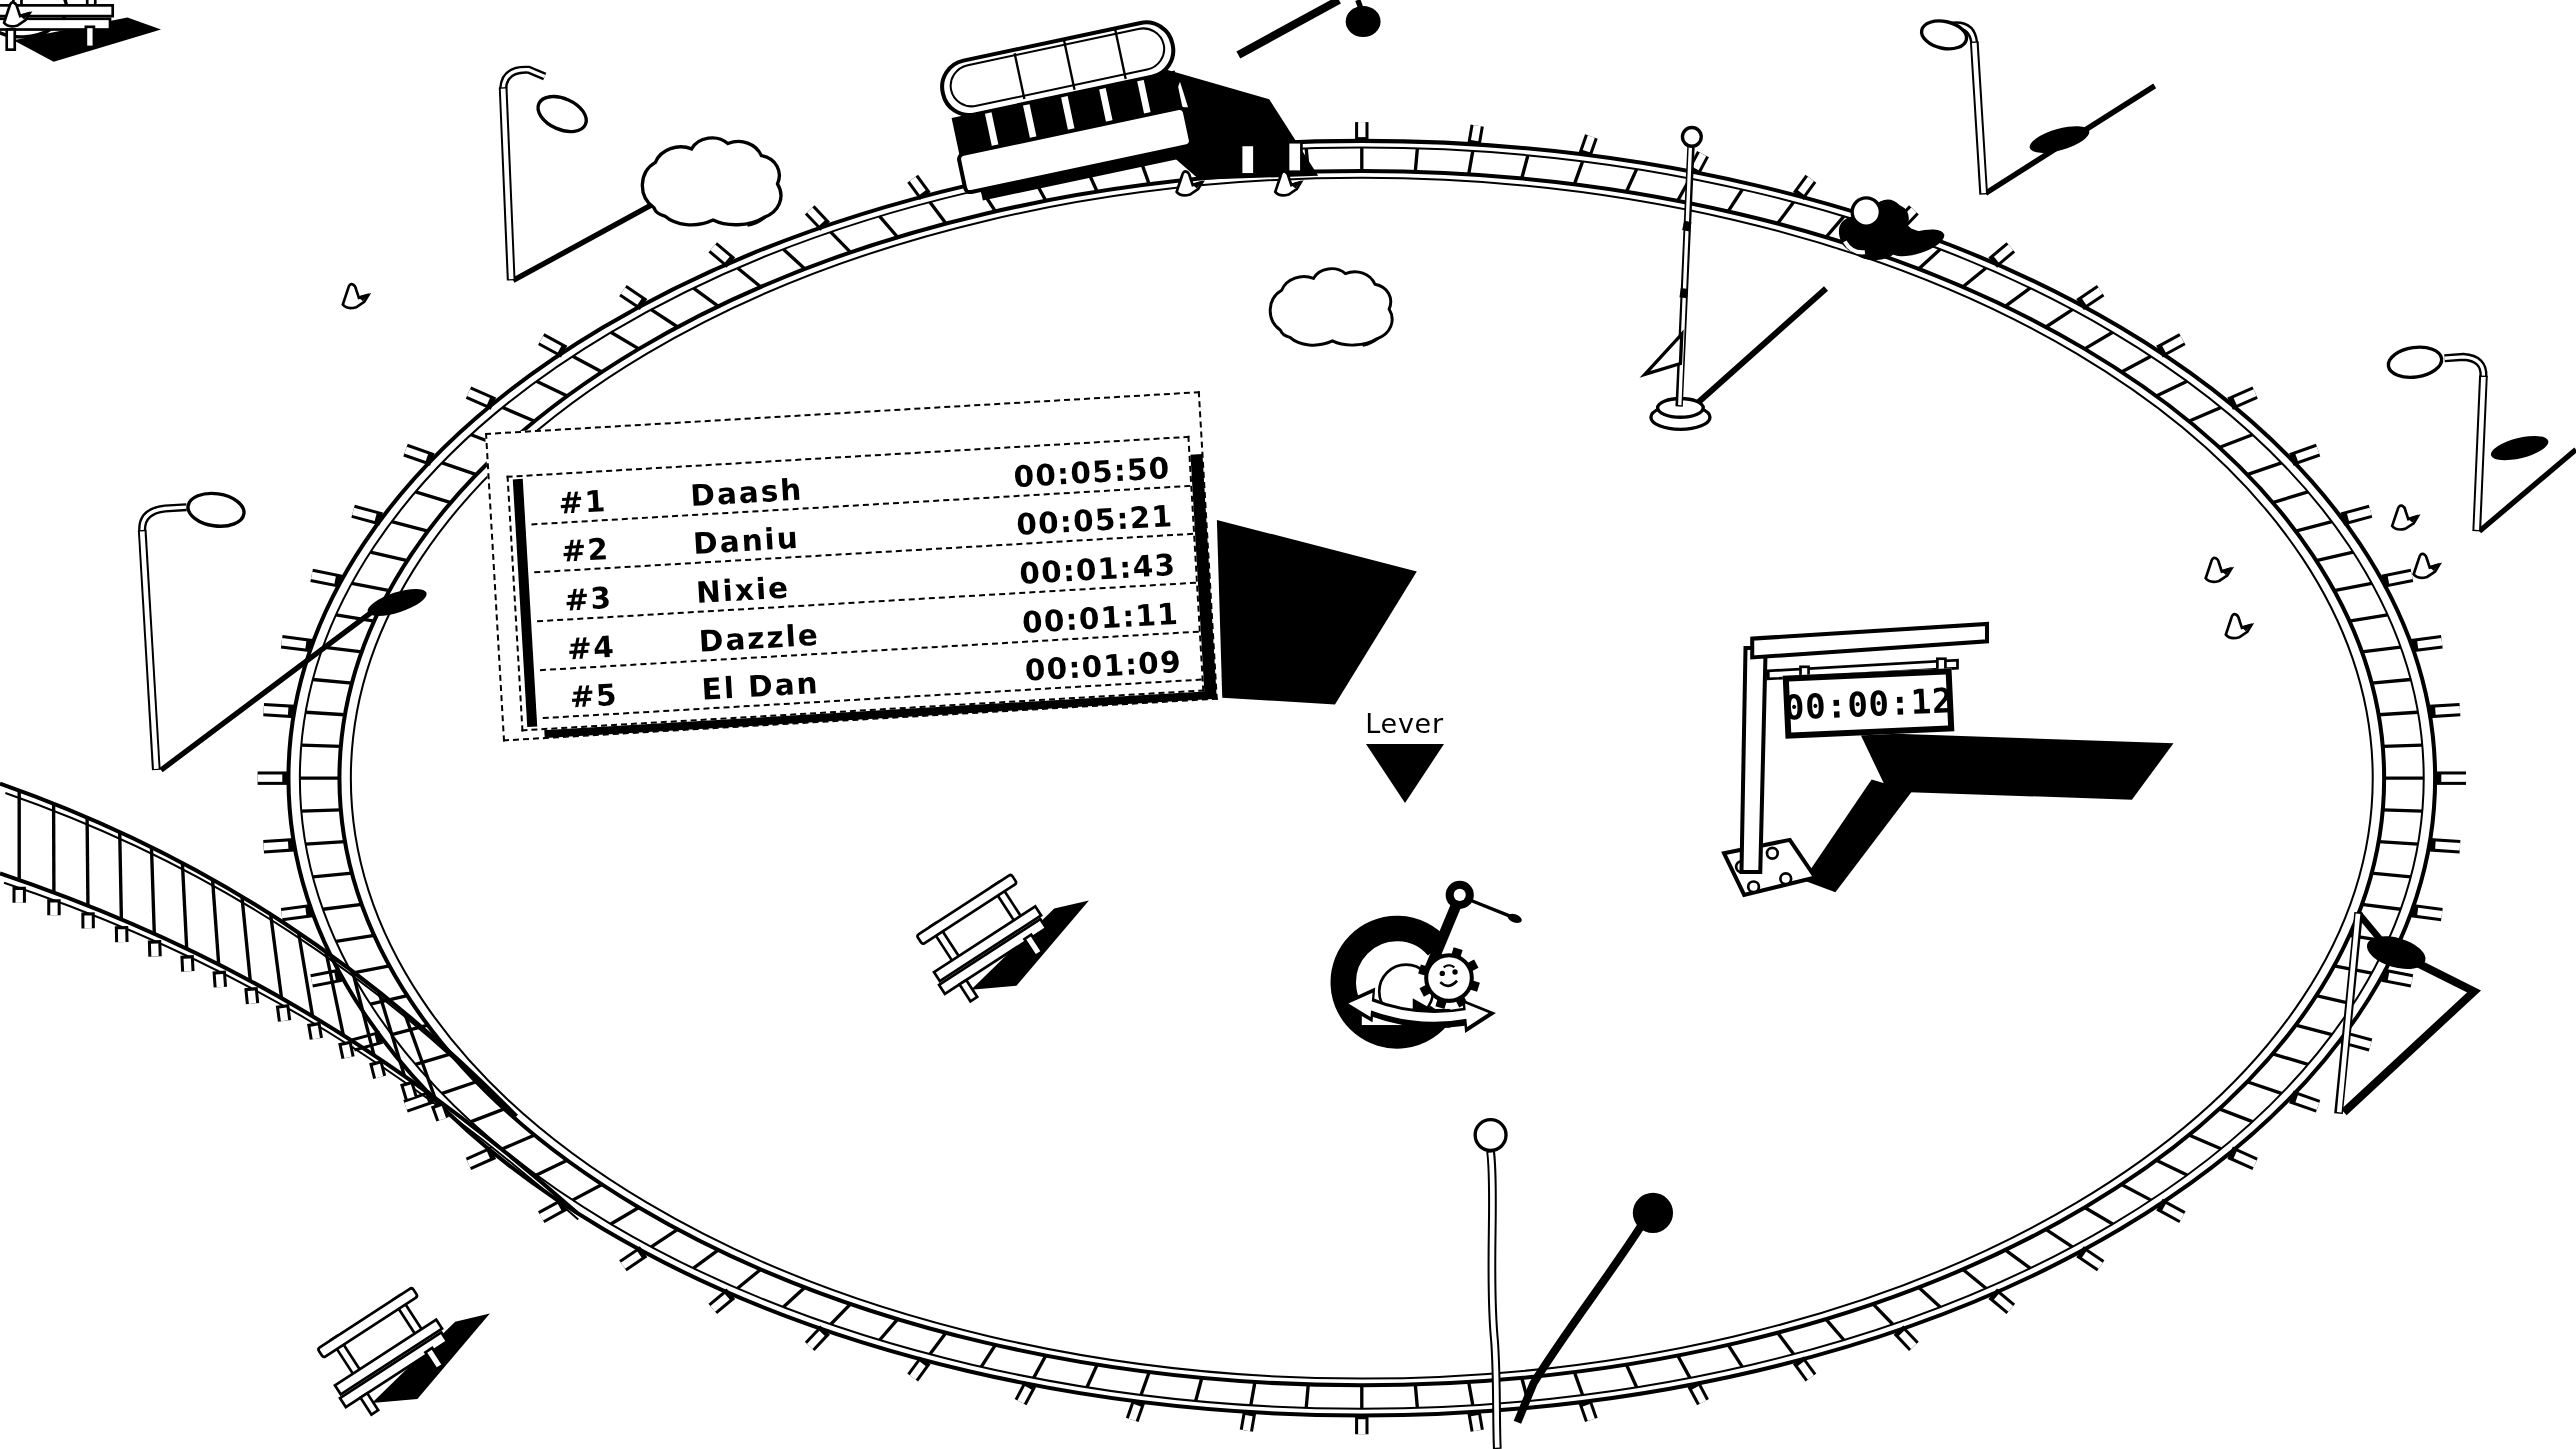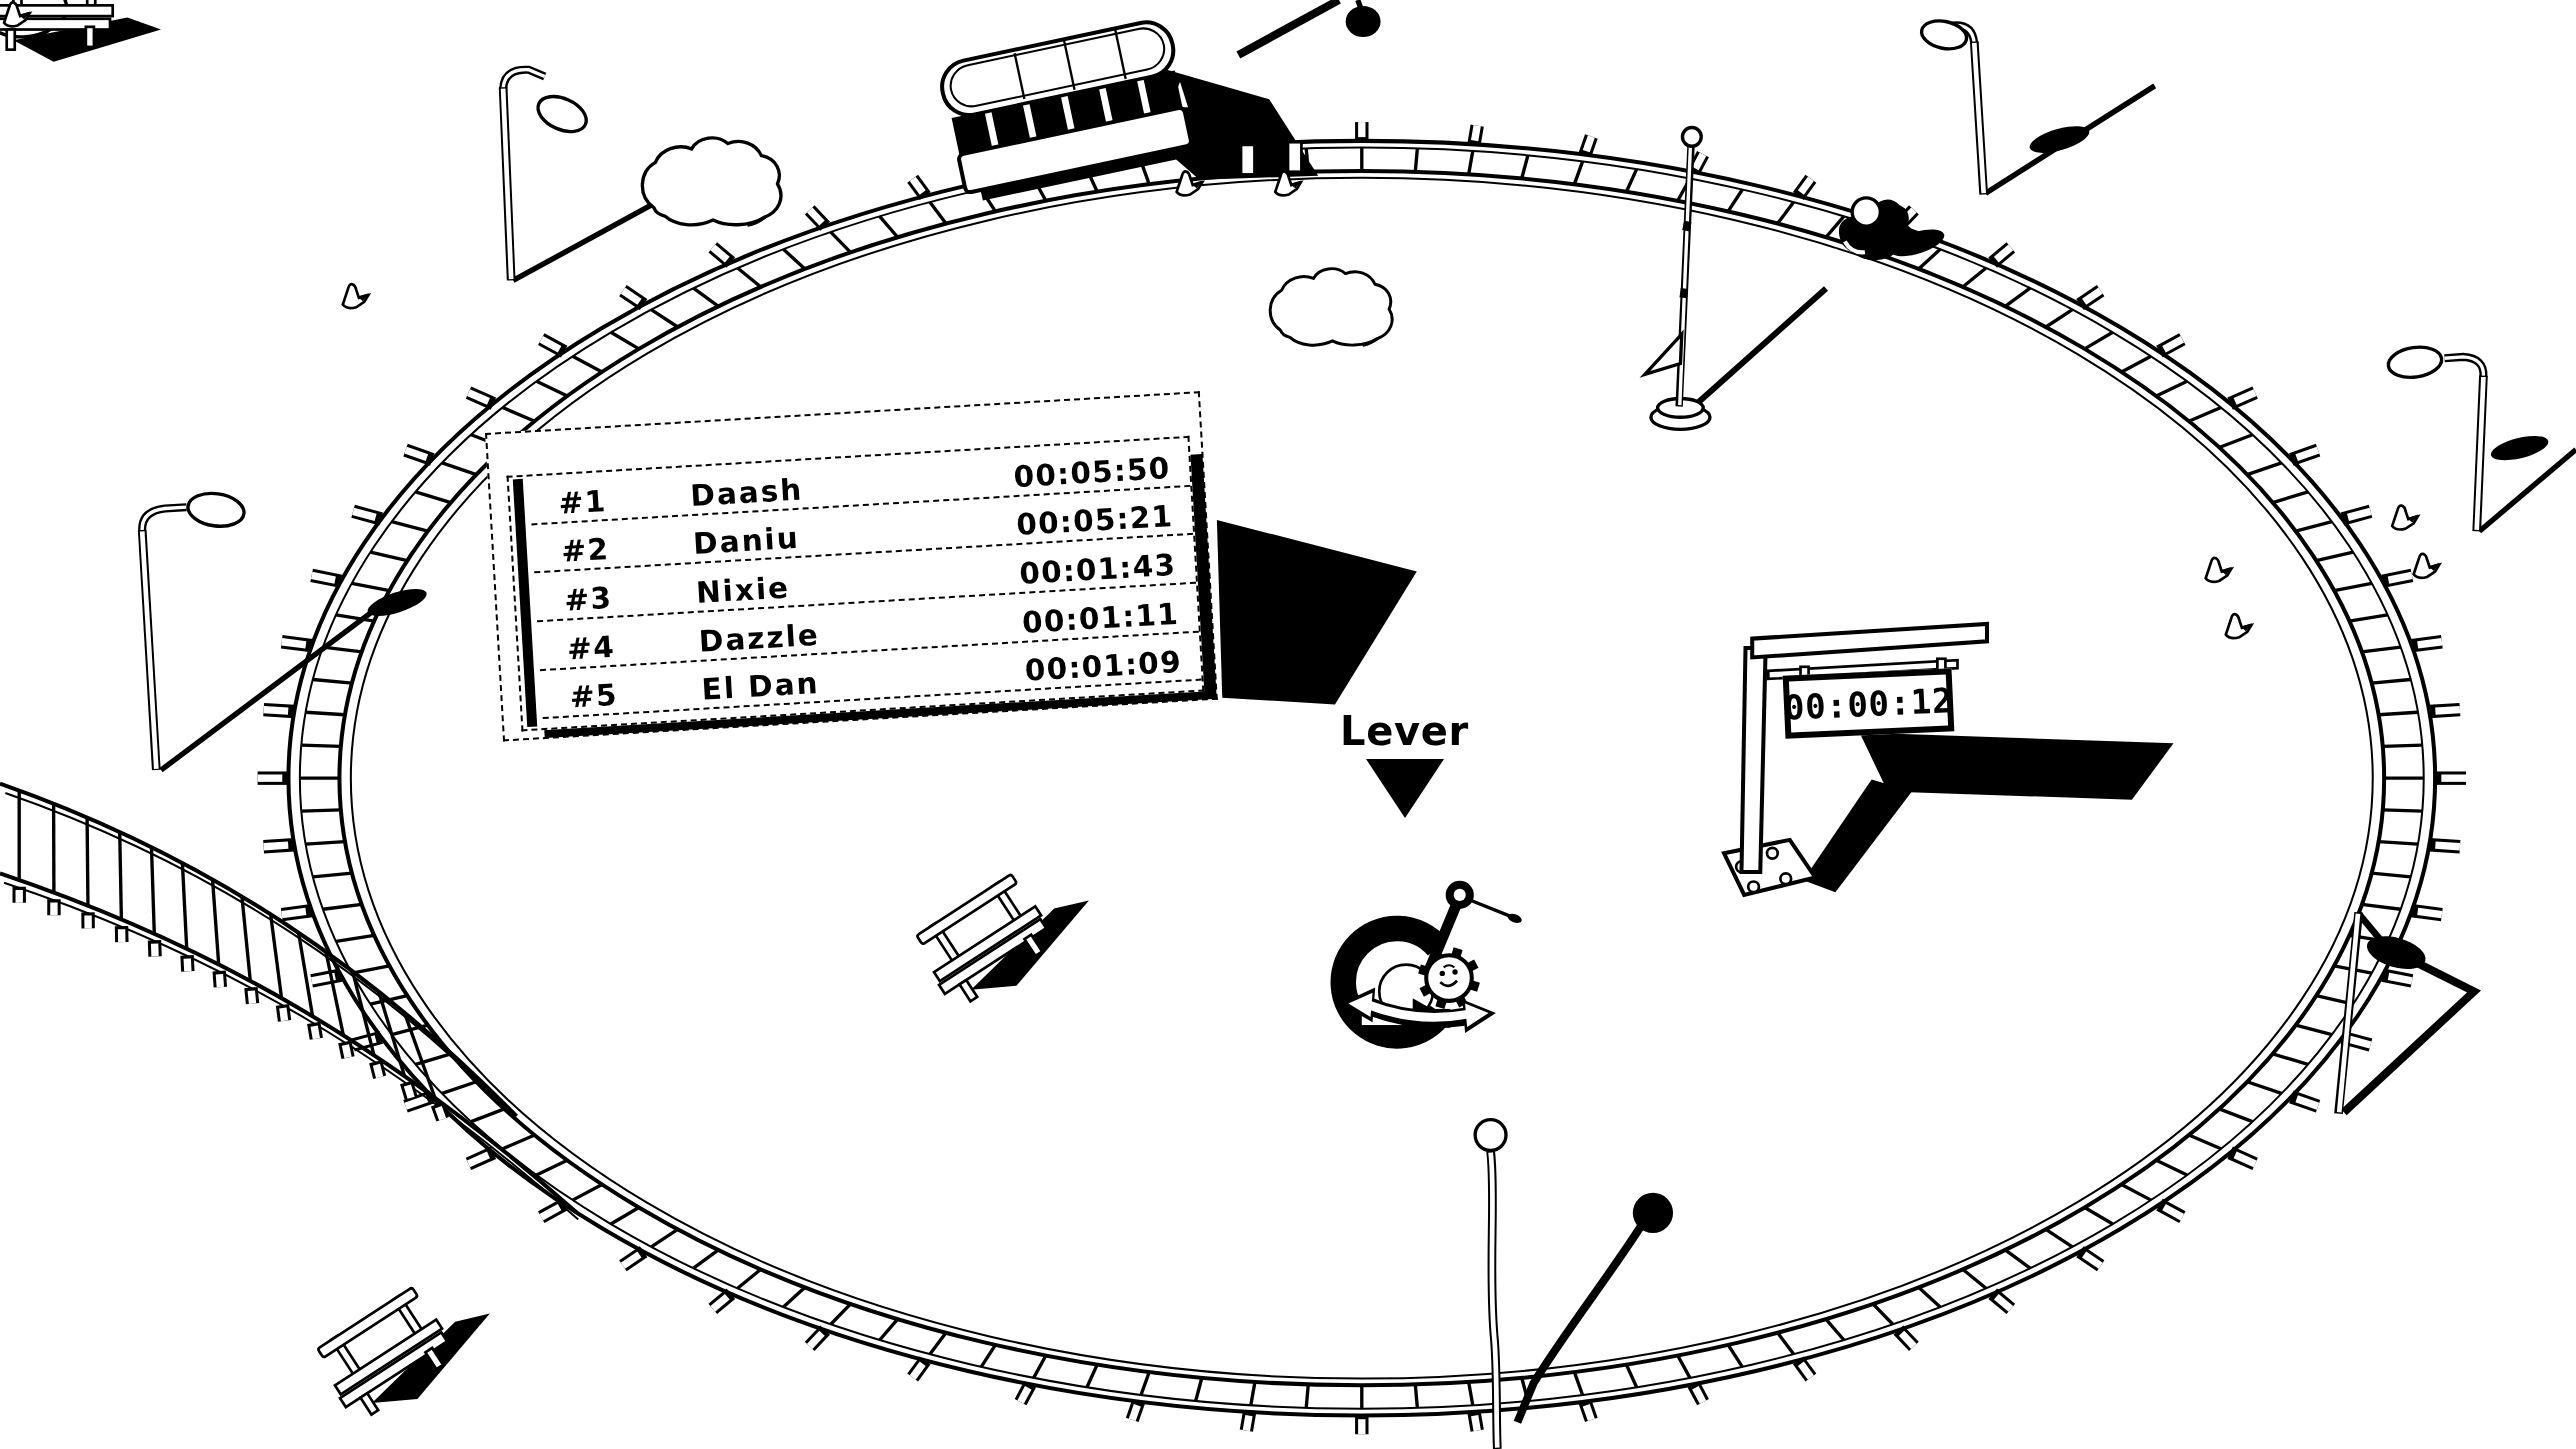--- a/index.html
+++ b/index.html
@@ -18,21 +18,21 @@
   .lb-bar{position:absolute;left:3.4px;top:2px;bottom:2px;width:10px;background:#000;}
   .lb-rows{position:absolute;left:20px;right:0;top:0;bottom:0;}
   .lb-row{height:44px;border-bottom:2px dashed #000;display:flex;align-items:flex-end;
     font-size:29.5px;font-weight:600;line-height:1;padding-bottom:2.7px;}
   .lb-rank{width:101px;padding-left:28px;letter-spacing:1.3px;}
   .lb-name{flex:1;padding-left:31px;letter-spacing:2px;}
   .lb-time{width:221px;text-align:right;padding-right:19px;letter-spacing:1.3px;}
 
   
   .lever{position:absolute;left:1334px;top:708px;width:141px;text-align:center;}
-  .lever-text{font-size:40px;font-weight:700;letter-spacing:0.7px;}
+  .lever-text{font-size:27px;font-weight:400;letter-spacing:0.7px;}
   .lever-arrow{width:0;height:0;border-left:39px solid transparent;border-right:39px solid transparent;
     border-top:59px solid #000;margin:5.4px auto 0;}
 
   
   .timer{position:absolute;left:1784px;top:672px;width:169px;height:63px;
     transform:rotate(-2.6deg);background:#fff;border:6.7px solid #000;box-sizing:border-box;
     display:flex;align-items:center;justify-content:center;
     font-family:"DejaVu Sans Mono",monospace;font-weight:700;font-size:34px;letter-spacing:0.7px;}
 </style>
 </head>

